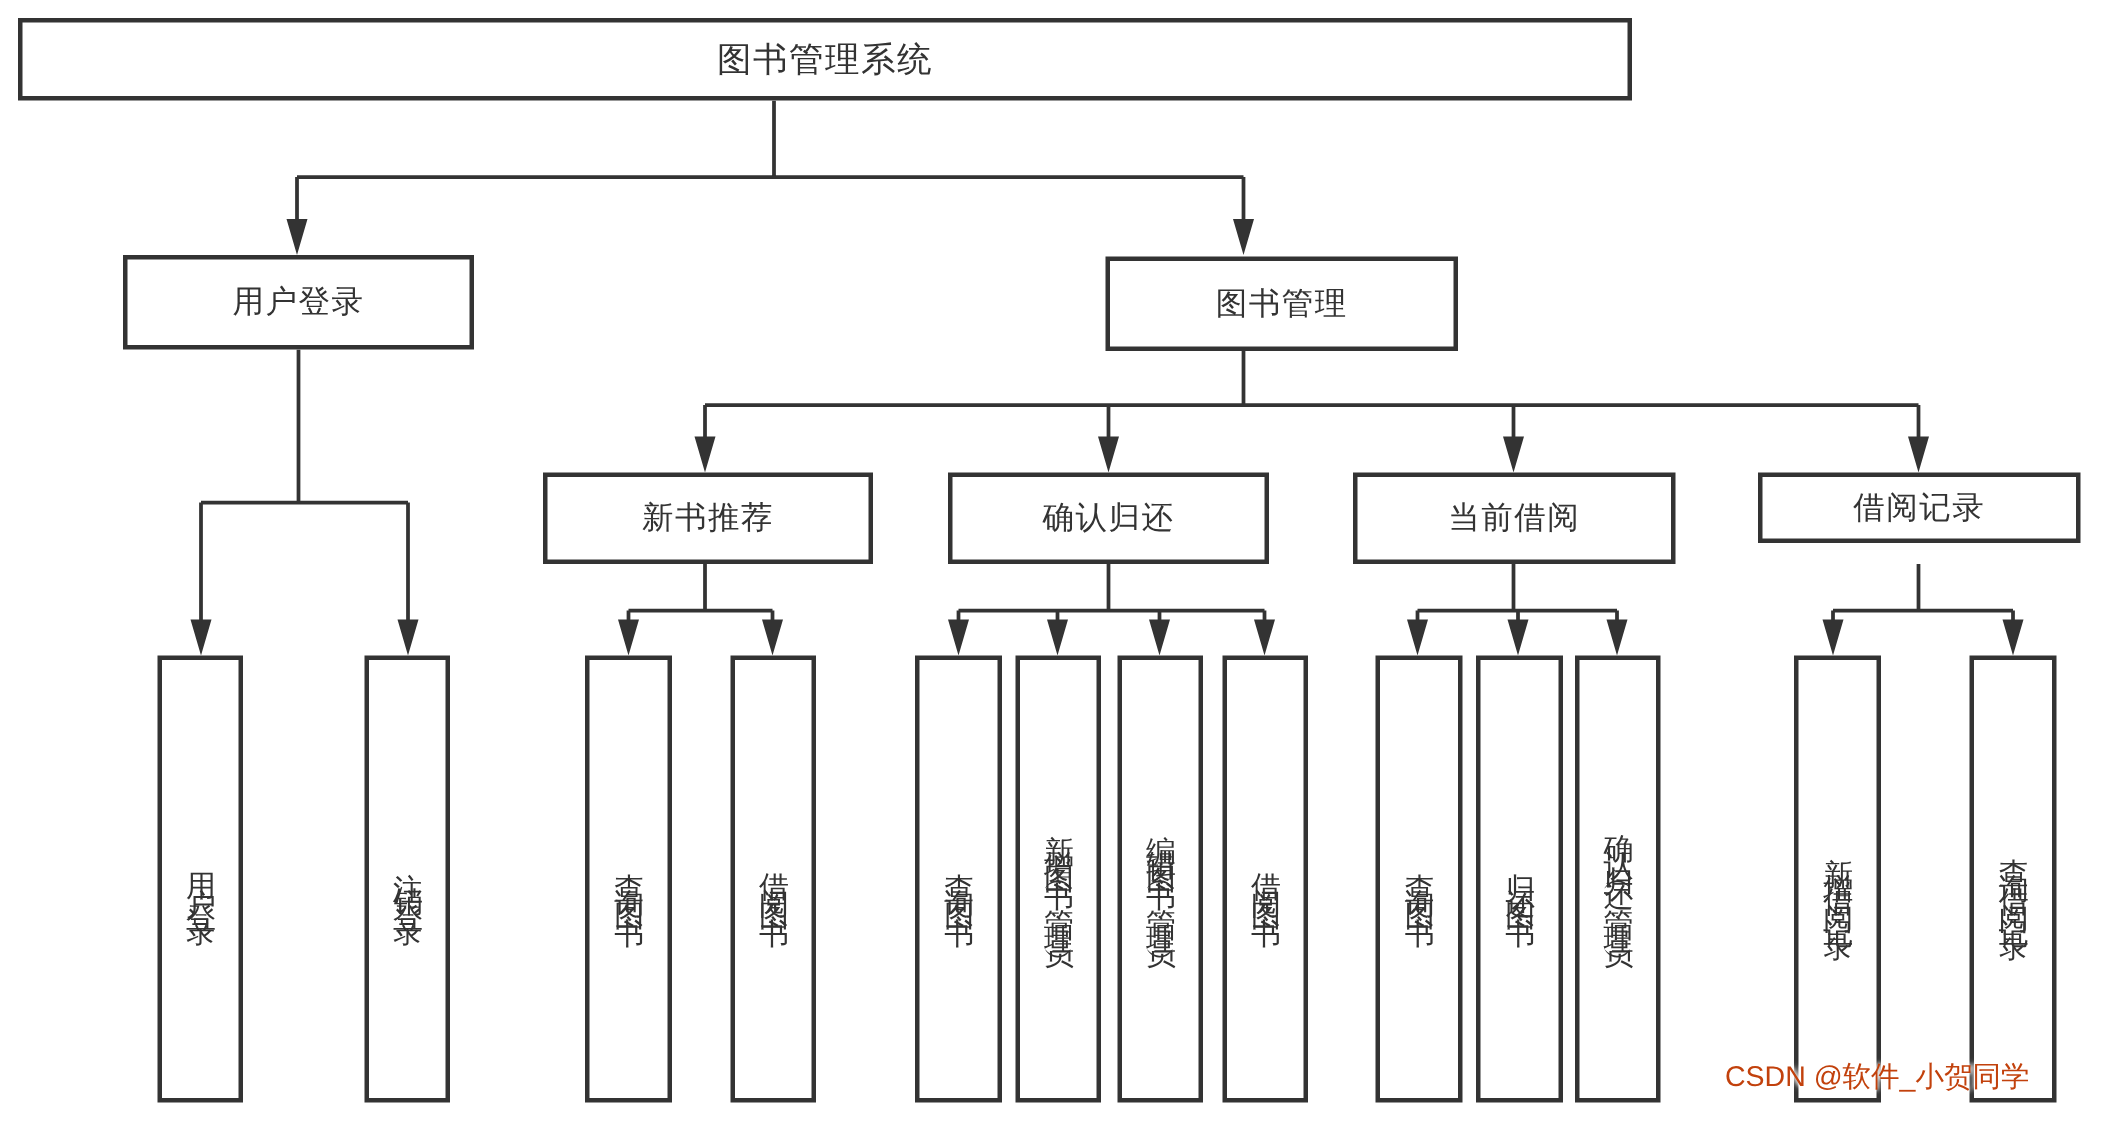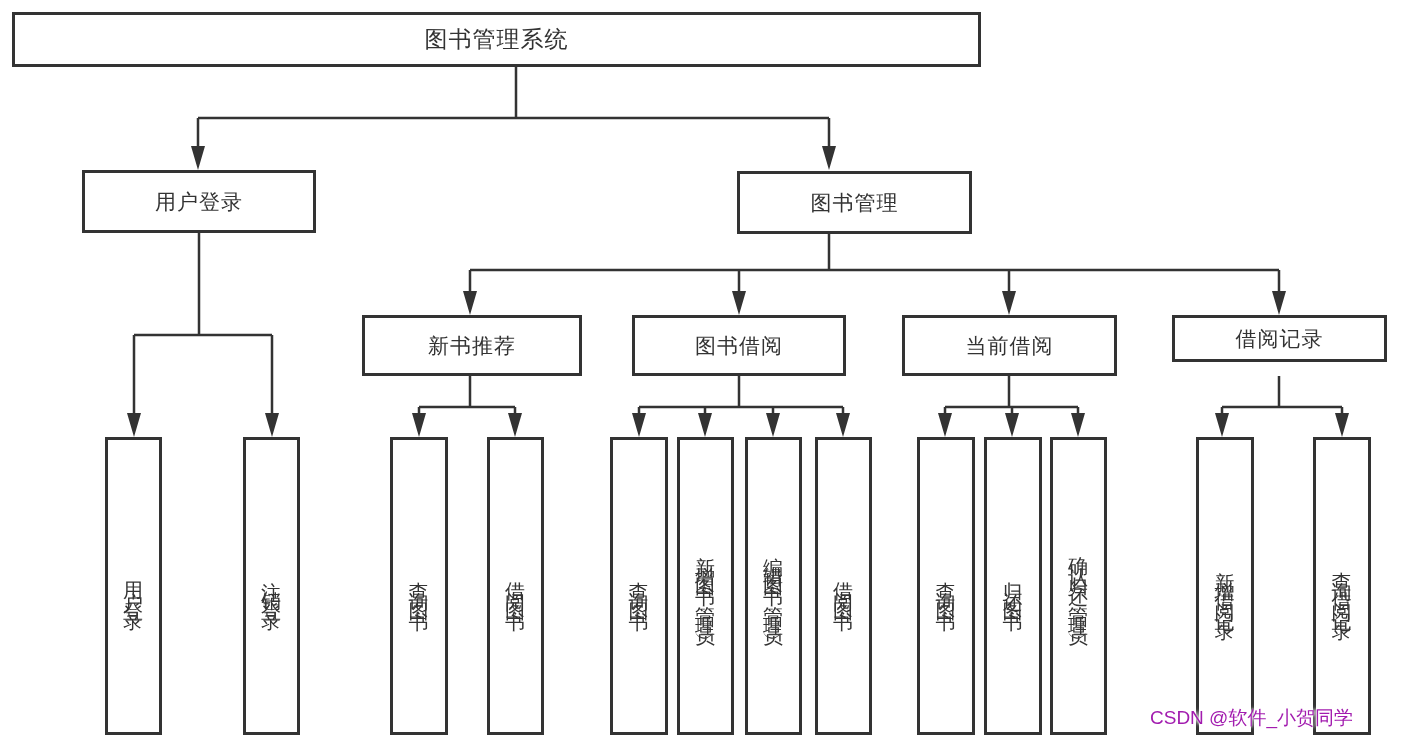--- a/index.html
+++ b/index.html
@@ -14,21 +14,21 @@
     text-align:center; letter-spacing:1px; line-height:1.2;
   }
   .node.root  { font-size:23px; }
   .node.h     { font-size:21px; }
   .node.v     {
     font-size:20px; writing-mode:vertical-rl; text-orientation:mixed;
     letter-spacing:10px; line-height:1;
   }
   .watermark {
     position:absolute; left:1150px; top:705px; z-index:5;
-    font-size:19px; color:#a21caf; white-space:nowrap;
+    font-size:19px; color:#c2410c; white-space:nowrap;
     text-shadow:0 0 3px #ffffff, 0 0 3px #ffffff, 0 0 5px #ffffff;
   }
 </style>
 </head>
 <body>
 
 <div class="canvas">
 
   <svg class="connectors" width="1405" height="747" viewBox="0 0 1405 747" xmlns="http://www.w3.org/2000/svg">
     <g stroke="#333333" stroke-width="2.5" fill="none">
@@ -47,27 +47,27 @@
                M127,413 L141,413 L134,437 Z M265,413 L279,413 L272,437 Z
                M412,413 L426,413 L419,437 Z M508,413 L522,413 L515,437 Z
                M632,413 L646,413 L639,437 Z M698,413 L712,413 L705,437 Z
                M766,413 L780,413 L773,437 Z M836,413 L850,413 L843,437 Z
                M938,413 L952,413 L945,437 Z M1005,413 L1019,413 L1012,437 Z
                M1071,413 L1085,413 L1078,437 Z
                M1215,413 L1229,413 L1222,437 Z M1335,413 L1349,413 L1342,437 Z"></path>
     </g>
   </svg>
 
-  <div class="node root" style="left:12px; top:12px; width:969px; height:55px;">图书管理系统</div>
+  <div class="node root" style="left:12px; top:12px; width:1076px; height:55px;">图书管理系统</div>
 
   <div class="node h" style="left:82px; top:170px; width:234px; height:63px;">用户登录</div>
   <div class="node h" style="left:712px; top:171px; width:235px; height:63px;margin-left:25px;">图书管理</div>
 
   <div class="node h" style="left:362px; top:315px; width:220px; height:61px;">新书推荐</div>
-  <div class="node h" style="left:632px; top:315px; width:214px; height:61px;">图书借阅</div>
+  <div class="node h" style="left:632px; top:315px; width:214px; height:61px;">确认归还</div>
   <div class="node h" style="left:902px; top:315px; width:215px; height:61px;">当前借阅</div>
   <div class="node h" style="left:1172px; top:315px; width:215px; height:47px;">借阅记录</div>
 
   <div class="node v" style="left:105px; top:437px; width:57px; height:298px;">用户登录</div>
   <div class="node v" style="left:243px; top:437px; width:57px; height:298px;">注销登录</div>
 
   <div class="node v" style="left:390px; top:437px; width:58px; height:298px;">查询图书</div>
   <div class="node v" style="left:487px; top:437px; width:57px; height:298px;">借阅图书</div>
 
   <div class="node v" style="left:610px; top:437px; width:58px; height:298px;">查询图书</div>

